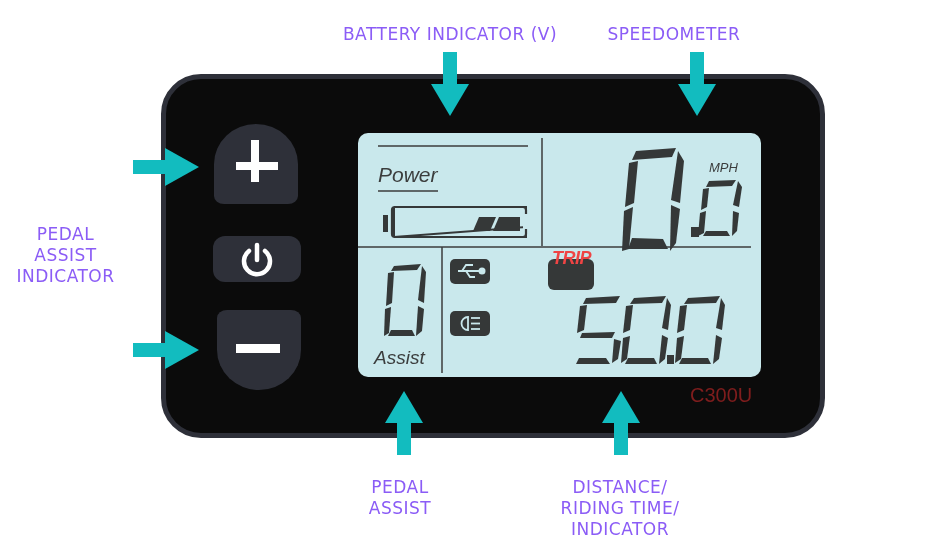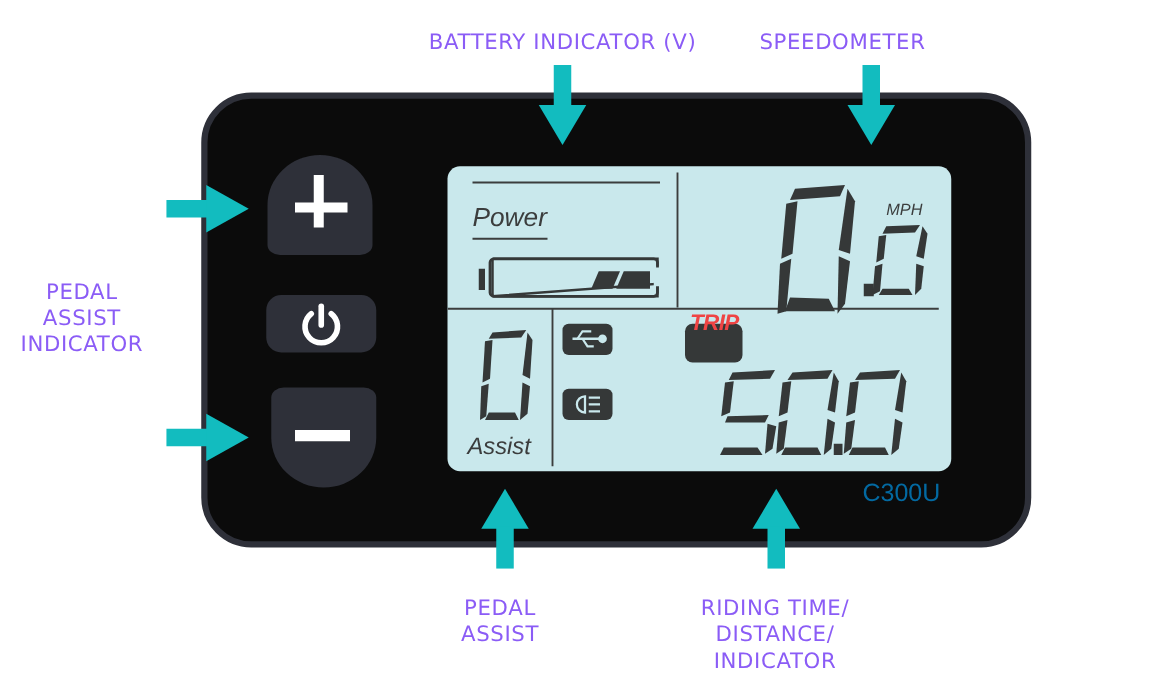--- a/index.html
+++ b/index.html
@@ -4,21 +4,21 @@
 <style>
   html, body { margin:0; padding:0; background:#ffffff; }
   body { width:935px; height:545px; position:relative; overflow:hidden; font-family:"Liberation Sans", sans-serif; }
   .callout { position:absolute; color:#8b5cf6; font-size:17px; letter-spacing:0.5px; text-align:center; line-height:21px; font-family:"DejaVu Sans", sans-serif; font-weight:normal; }
   .callout span { display:block; }
   .device { position:absolute; left:161px; top:74px; width:664px; height:364px; background:#0b0b0b; border:5px solid #2e3039; border-radius:40px; box-sizing:border-box; }
   .lcd { position:absolute; left:358px; top:133px; width:403px; height:244px; background:#c9e8ec; border-radius:10px; }
   .abs { position:absolute; }
   .btn { position:absolute; background:#2e3039; }
   .arrow { position:absolute; }
-  .model { position:absolute; left:690px; top:384px; color:#0369a1; font-size:20px; font-family:"Liberation Sans", sans-serif; }
+  .model { position:absolute; left:690px; top:384px; color:#7f1d1d; font-size:20px; font-family:"Liberation Sans", sans-serif; }
   .lcd-text { position:absolute; color:#3b3d3d; font-style:italic; font-family:"Liberation Sans", sans-serif; }
   .seg { fill:#353838; }
 </style>
 </head>
 <body>
 
 <div class="callout" style="left:340px; top:24px; width:220px;">
   <span>BATTERY INDICATOR (V)</span>
 </div>
 <div class="callout" style="left:599px; top:24px; width:150px;">
@@ -27,22 +27,22 @@
 <div class="callout" style="left:8px; top:224px; width:115px;">
   <span>PEDAL</span>
   <span>ASSIST</span>
   <span>INDICATOR</span>
 </div>
 <div class="callout" style="left:355px; top:477px; width:90px;">
   <span>PEDAL</span>
   <span>ASSIST</span>
 </div>
 <div class="callout" style="left:555px; top:477px; width:130px;">
+  <span>DISTANCE/</span>
   <span>RIDING TIME/</span>
-  <span>DISTANCE/</span>
   <span>INDICATOR</span>
 </div>
 
 <div class="device"></div>
 
 <div class="btn" style="left:214px; top:124px; width:84px; height:80px; border-radius:42px 42px 10px 10px / 40px 40px 8px 8px;">
   <svg width="84" height="80" viewBox="0 0 84 80" style="position:absolute;left:0;top:0;">
     <rect x="22" y="44" width="42" height="8" fill="#ffffff" transform="translate(0,-6)"></rect>
     <rect x="39" y="20" width="8" height="42" fill="#ffffff" transform="translate(-2,-4)"></rect>
   </svg>

